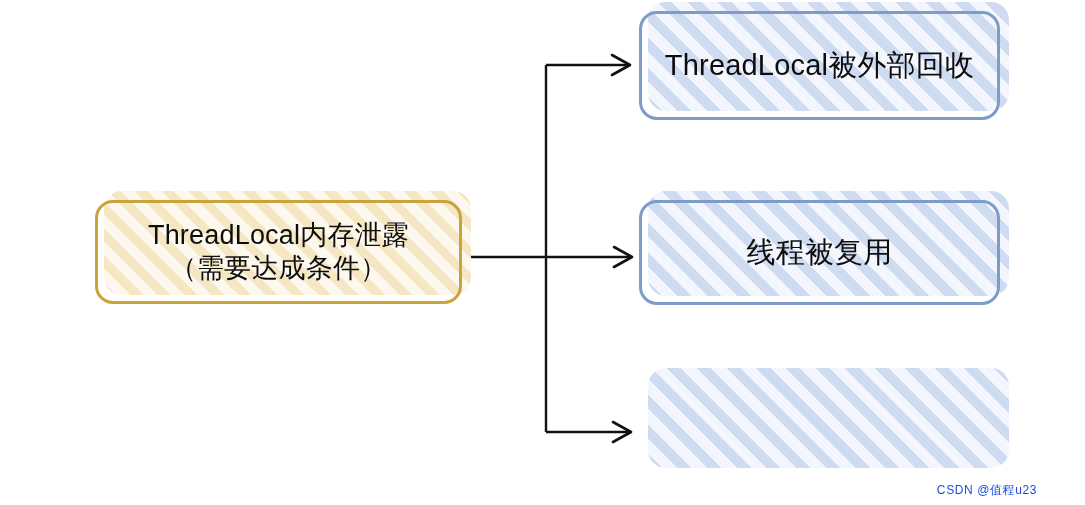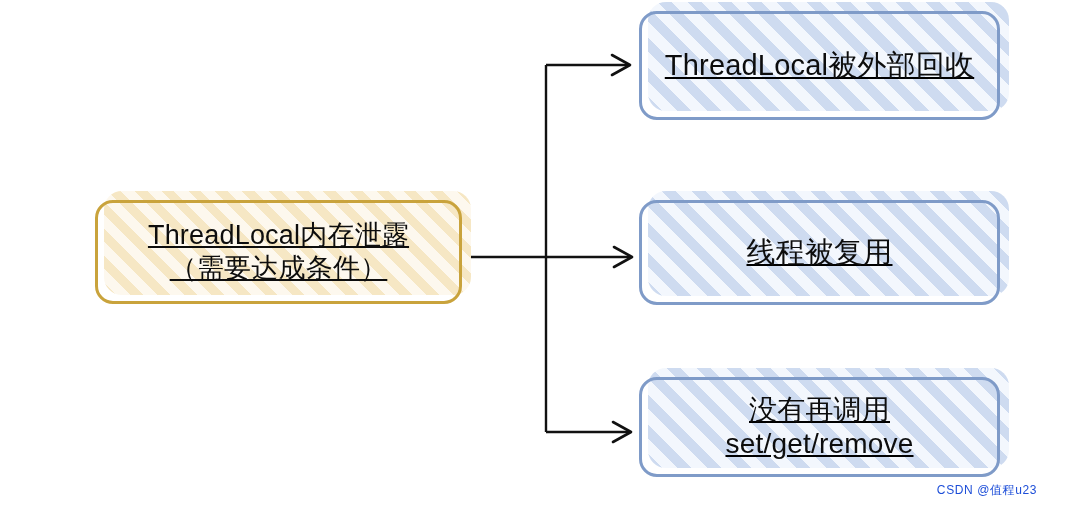--- a/index.html
+++ b/index.html
@@ -60,21 +60,20 @@
   #node-source {
     left: 95px;
     top: 200px;
     width: 367px;
     height: 104px;
     border: 3px solid #c9a33c;
     background: transparent;
   }
   #node-source .node-label {
     font-size: 27px;
-    text-decoration: underline;
   }
   #hatch-source {
     left: 104px;
     top: 191px;
     width: 367px;
     height: 104px;
     background:
       repeating-linear-gradient(
         45deg,
         #f6e7c4 0px,
@@ -83,21 +82,20 @@
         #fdf8ee 19px
       );
   }
 
   
   .node-target {
     left: 639px;
     width: 361px;
     border: 3px solid #7f9bc8;
     background: transparent;
-    text-decoration: underline;
   }
   .node-target .node-label {
     font-size: 29px;
   }
   .hatch-target {
     left: 648px;
     width: 361px;
     background:
       repeating-linear-gradient(
         45deg,
@@ -166,20 +164,16 @@
   </div>
 
   <div class="node node-target" id="node-target-0">
     <span class="node-label">ThreadLocal被外部回收</span>
   </div>
 
   <div class="node node-target" id="node-target-1">
     <span class="node-label">线程被复用</span>
   </div>
 
-  <div class="node node-target" id="node-target-2">
-    <span class="node-label">没有再调用
-set/get/remove</span>
-  </div>
 
   <div id="watermark">CSDN @值程u23</div>
 
 </div>
 
 </body></html>

